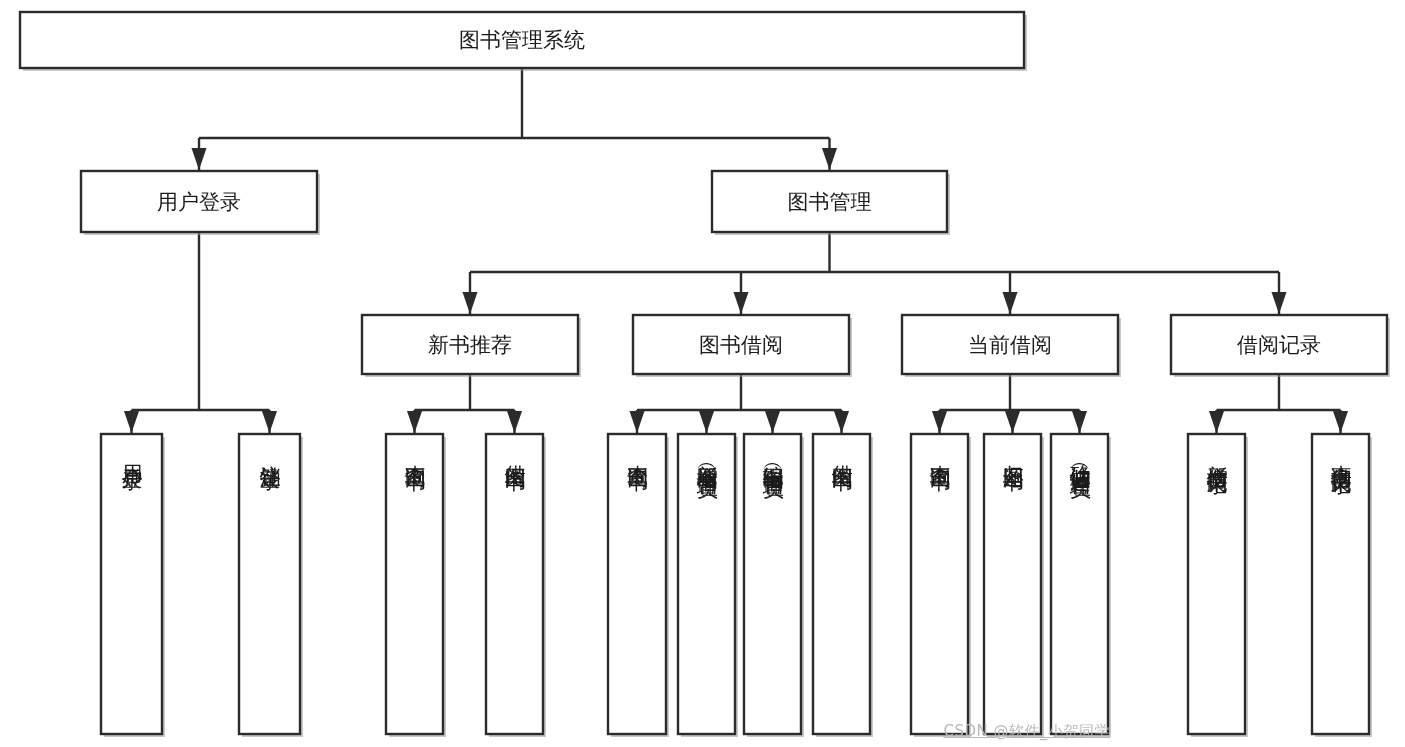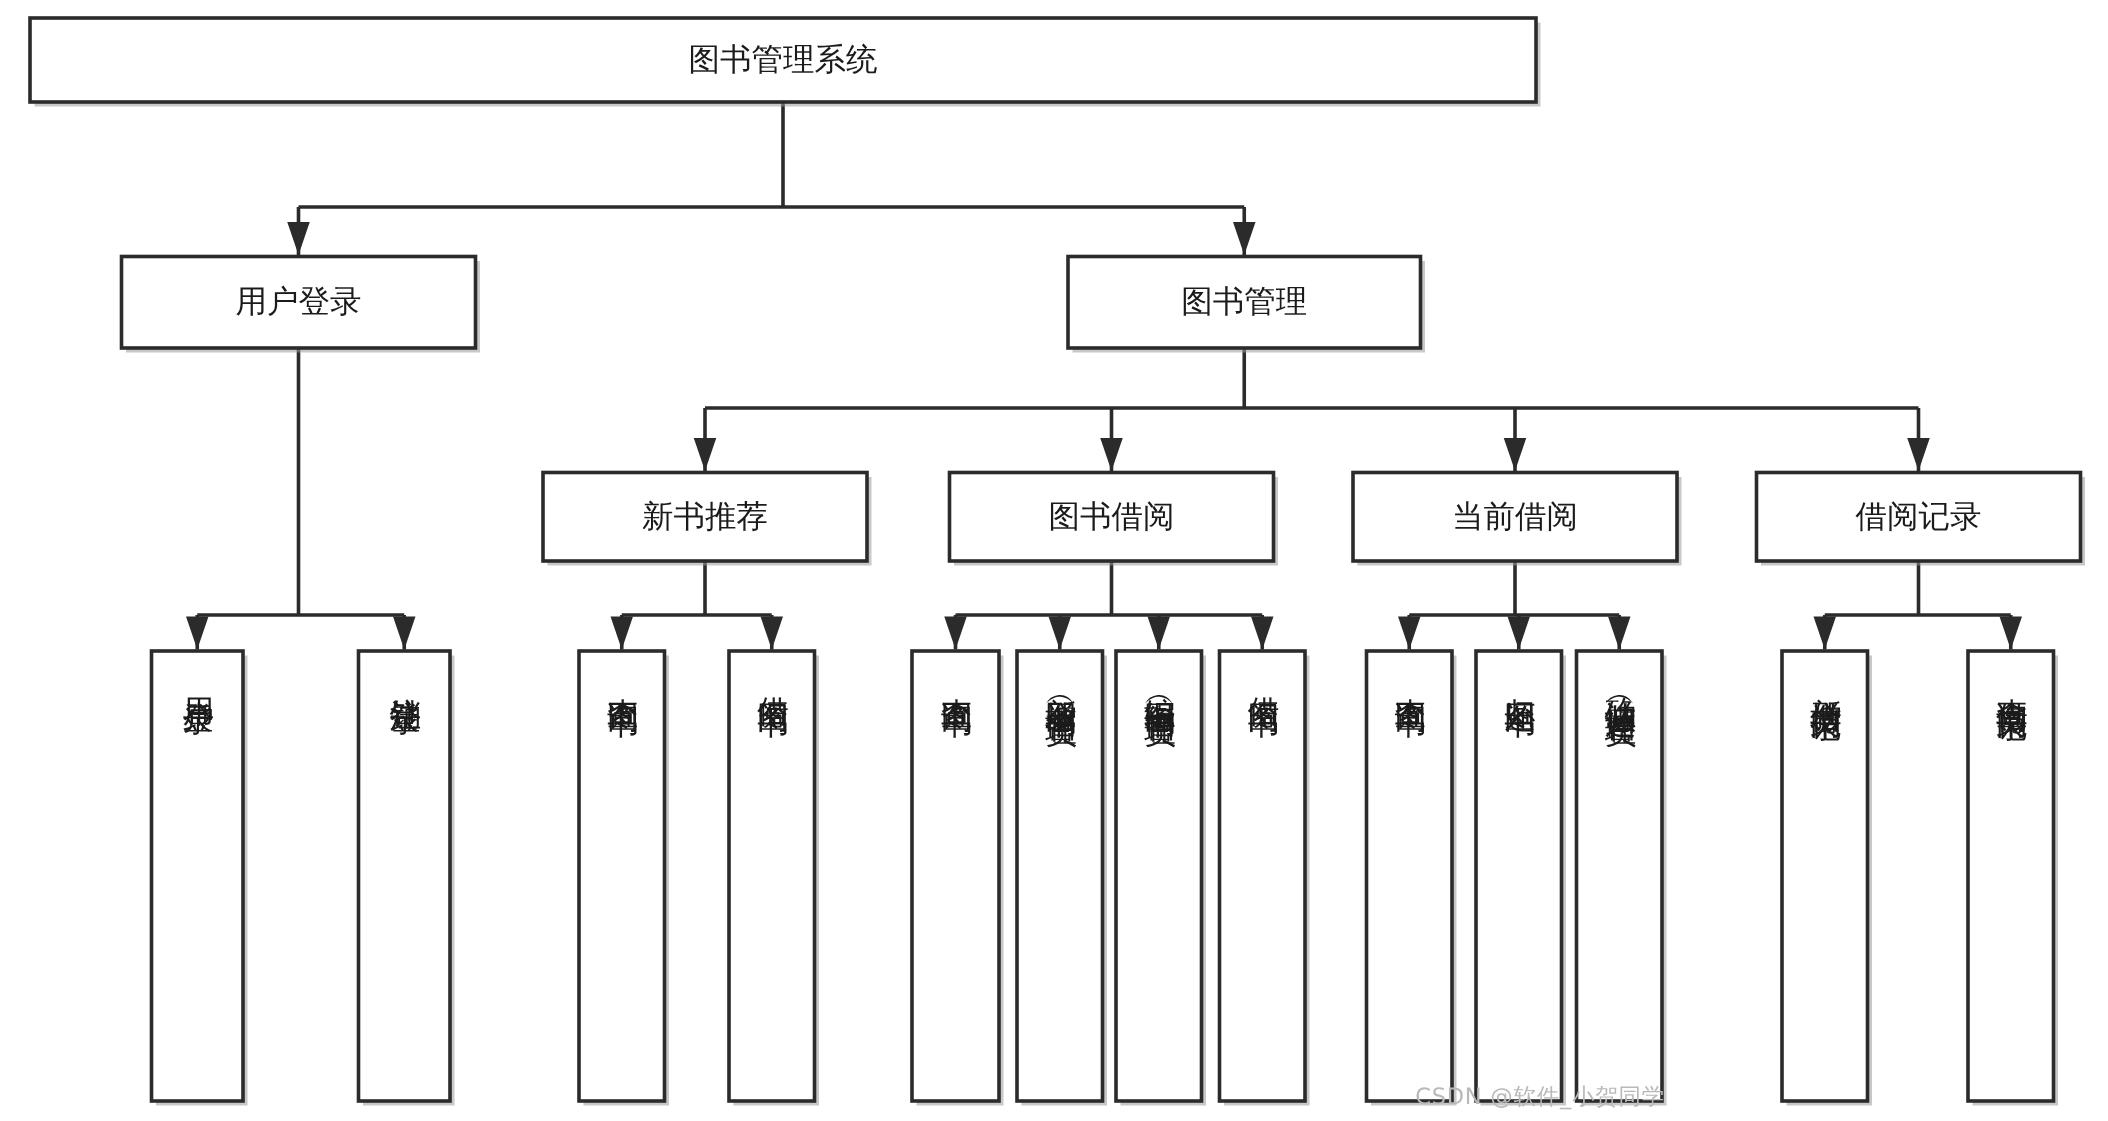--- a/index.html
+++ b/index.html
@@ -74,20 +74,21 @@
   #watermark {
     position: absolute;
     right: 8px;
     bottom: 6px;
     font-family: "DejaVu Sans", "Liberation Sans", sans-serif;
     font-size: 15px;
     color: #b9b9b9;
     letter-spacing: 0.5px;
     white-space: nowrap;
     user-select: none;
+    text-decoration: underline;
   }
 </style>
 </head>
 <body>
 
 <div id="diagram-root">
 
   <svg id="tree-svg" viewBox="0 0 1405 747" xmlns="http://www.w3.org/2000/svg">
     <g id="edges-layer">
         <line x1="522" y1="68" x2="522" y2="138" class="edge-line"></line>

